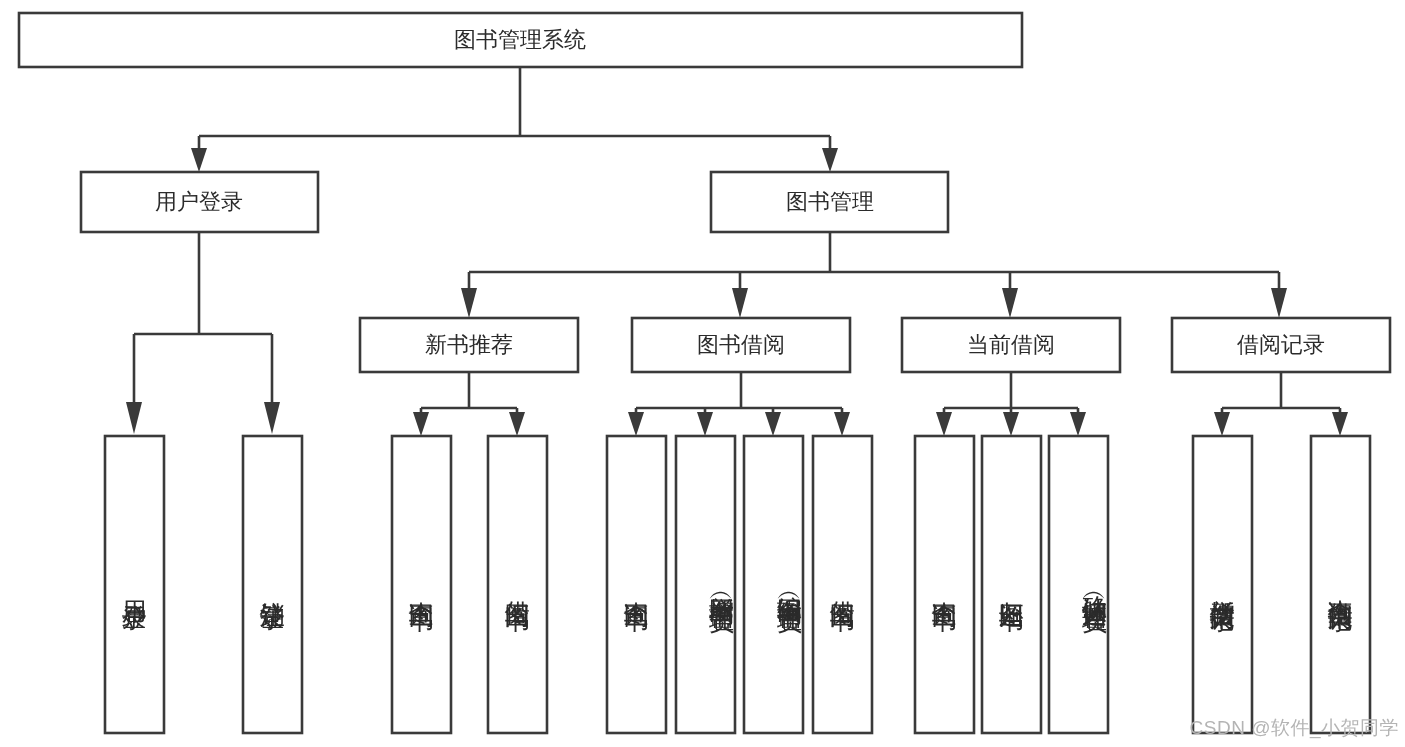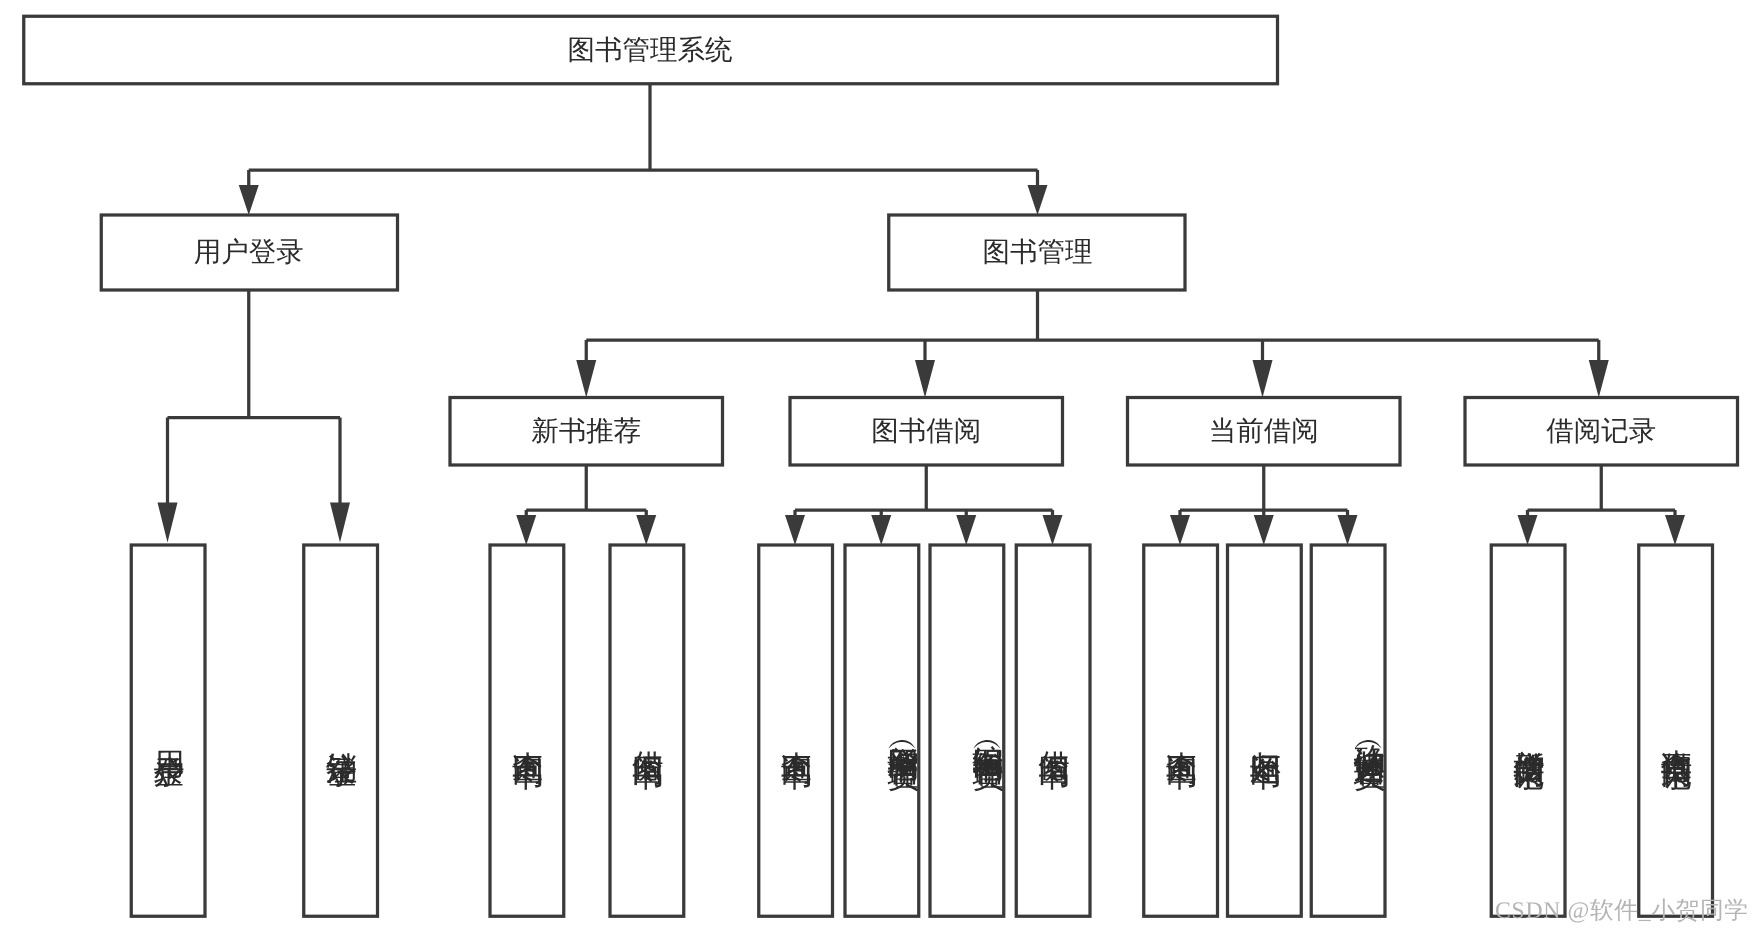--- a/index.html
+++ b/index.html
@@ -56,21 +56,21 @@
     letter-spacing: 2px;
     color: #2b2b2b;
     text-align: center;
     white-space: nowrap;
     pointer-events: none;
   }
   .watermark {
     position: absolute;
     right: 6px;
     bottom: 6px;
-    font-family: Liberation Serif, serif;
+    font-family: Liberation Sans, sans-serif;
     font-size: 19px;
     color: #b4b4b4;
     letter-spacing: 0.5px;
     white-space: nowrap;
   }
 </style>
 </head>
 <body>
 
 <div id="diagram-root">

